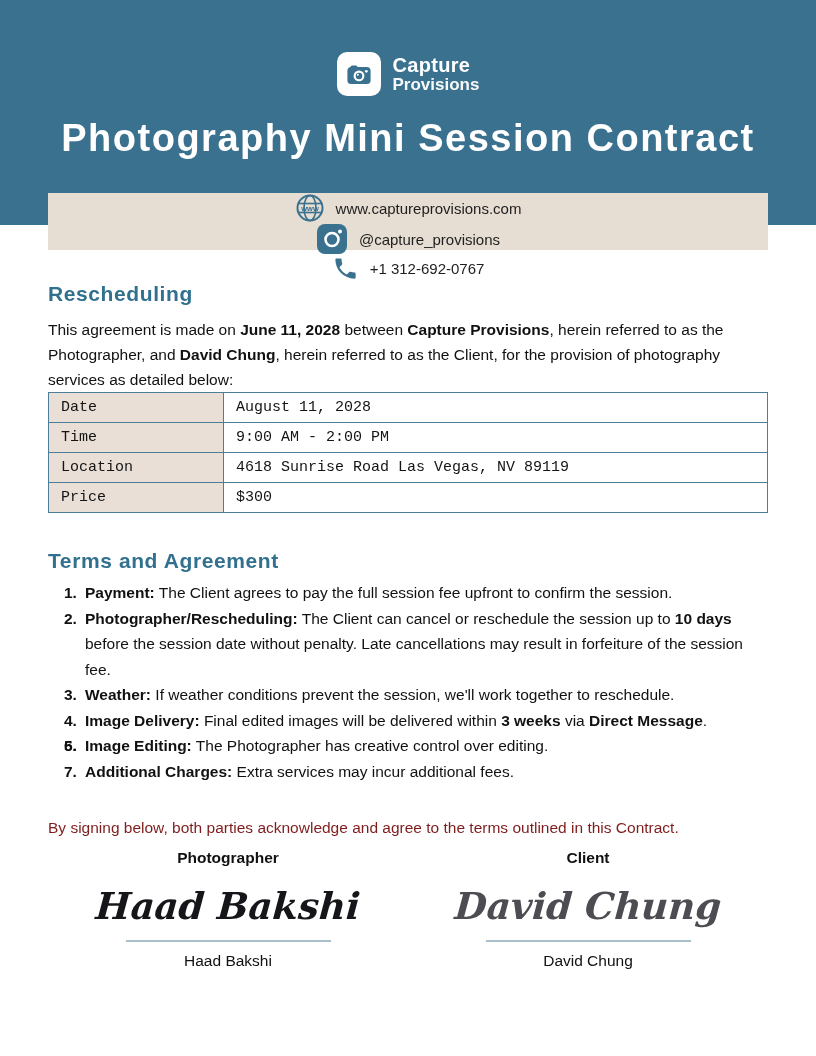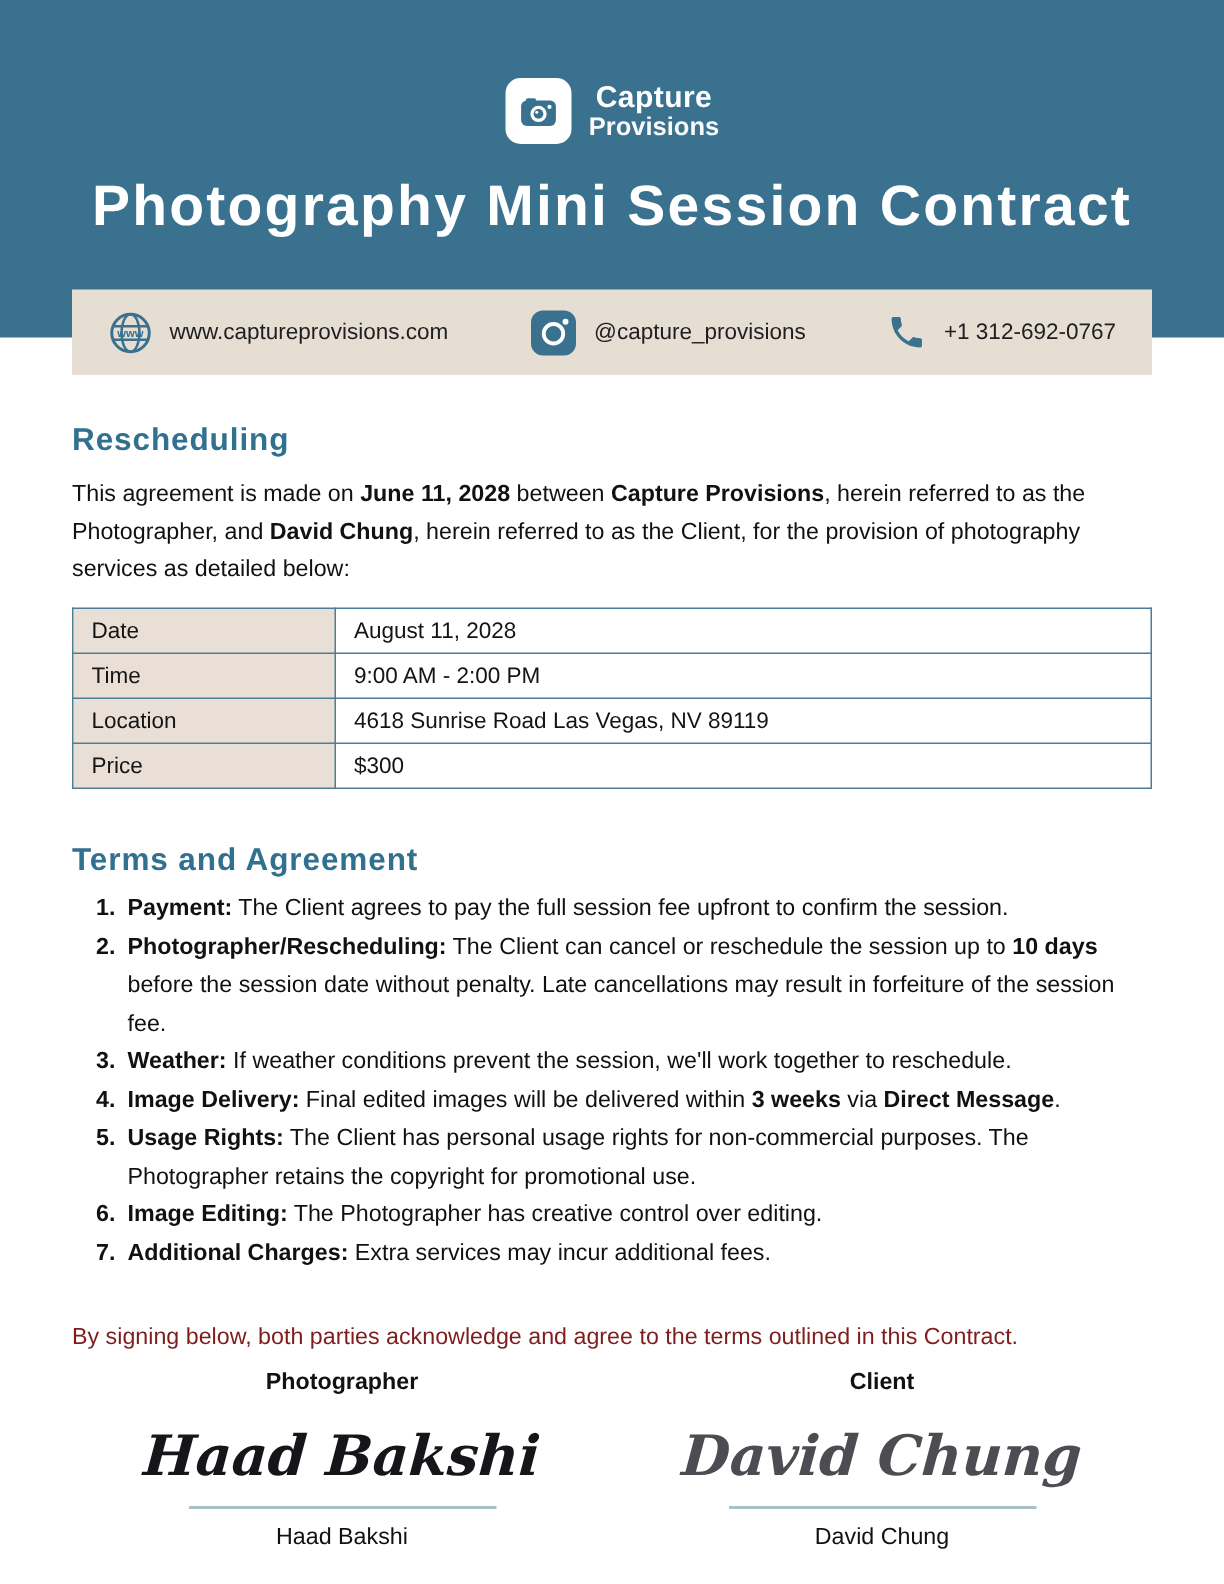--- a/index.html
+++ b/index.html
@@ -28,21 +28,21 @@
     align-items: center;
     gap: 12px;
   }
   .logo-badge {
     width: 44px; height: 44px;
     background: #ffffff;
     border-radius: 10px;
     display: flex; align-items: center; justify-content: center;
     flex: 0 0 auto;
   }
-  .logo-text { text-align: center; color: #ffffff; line-height: 1.05; }
+  .logo-text { text-align: left; color: #ffffff; line-height: 1.05; }
   .logo-text .brand-top { font-size: 20px; font-weight: bold; letter-spacing: .3px; }
   .logo-text .brand-bottom { font-size: 17px; font-weight: 700; opacity: .96; }
 
   .page-title {
     margin-top: 19px;
     color: #ffffff;
     font-size: 38px;
     font-weight: bold;
     letter-spacing: 1.5px;
     line-height: 46px;
@@ -51,20 +51,21 @@
   
   .contact-bar {
     position: relative;
     margin: -32px 48px 0 48px;
     height: 57px;
     background: #E6DDD3;
     display: flex;
     align-items: center;
     justify-content: space-between;
     padding: 0 24px 0 24px;
+    flex-direction: column;
   }
   .contact-item { display: flex; align-items: center; gap: 11px; }
   .contact-item .txt { font-size: 15px; color: #1e1e1e; }
   .cicon { display: block; }
 
   
   .body { padding: 0 48px; }
 
   h2.section-heading {
     color: #31708F;
@@ -78,23 +79,23 @@
 
   .intro-paragraph {
     margin-top: 9px;
     font-size: 15.5px;
     line-height: 25px;
     color: #111111;
   }
 
   
   table.details {
-    margin-top: 13px;
     width: 100%;
     border-collapse: collapse;
+    font-family: Liberation Mono, monospace;
   }
   table.details td {
     border: 1px solid #4D7D98;
     height: 30px;
     font-size: 15px;
     color: #141414;
     padding: 0 12px;
     vertical-align: middle;
   }
   table.details td.lbl {
@@ -243,21 +244,20 @@
       <div class="term">
         <span class="term-num">3.</span>
         <span><b>Weather:</b><span> If weather conditions prevent the session, we'll work together to reschedule.</span></span>
       </div>
       <div class="term">
         <span class="term-num">4.</span>
         <span><b>Image Delivery:</b><span> Final edited images will be delivered within </span><b>3 weeks</b><span> via </span><b>Direct Message</b><span>.</span></span>
       </div>
       <div class="term">
         <span class="term-num">5.</span>
-        <span><b>Usage Rights:</b><span> The Client has personal usage rights for non-commercial purposes. The Photographer retains the copyright for promotional use.</span></span>
       </div>
       <div class="term">
         <span class="term-num">6.</span>
         <span><b>Image Editing:</b><span> The Photographer has creative control over editing.</span></span>
       </div>
       <div class="term">
         <span class="term-num">7.</span>
         <span><b>Additional Charges:</b><span> Extra services may incur additional fees.</span></span>
       </div>
     </div>

